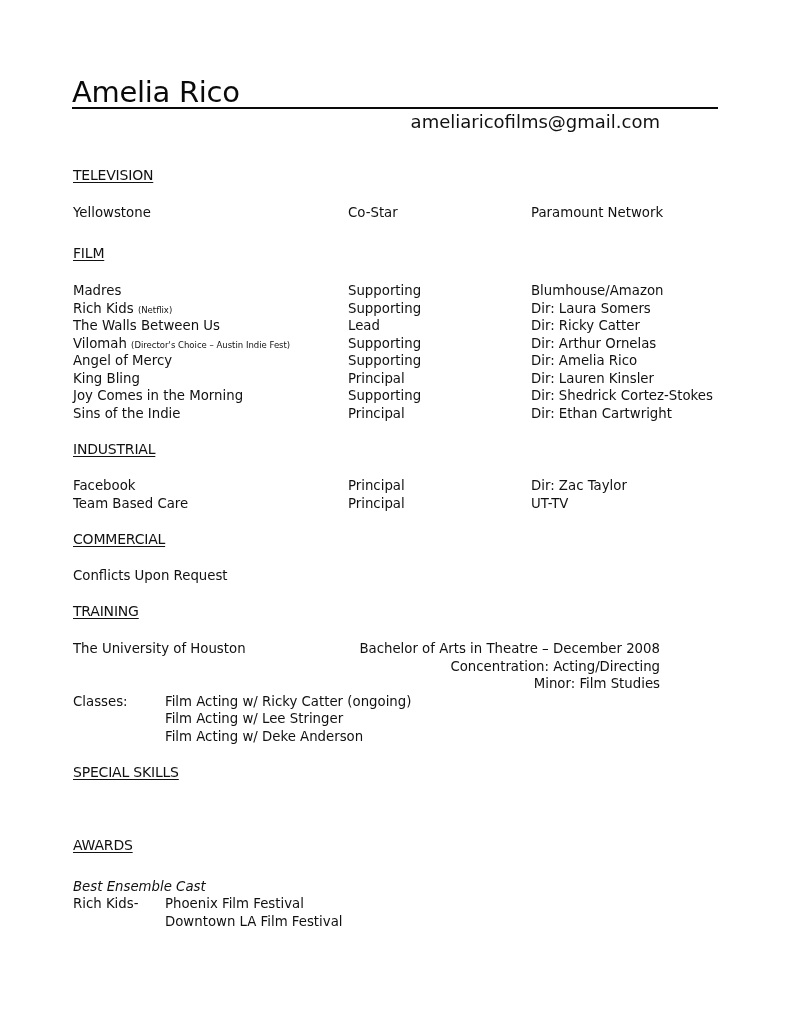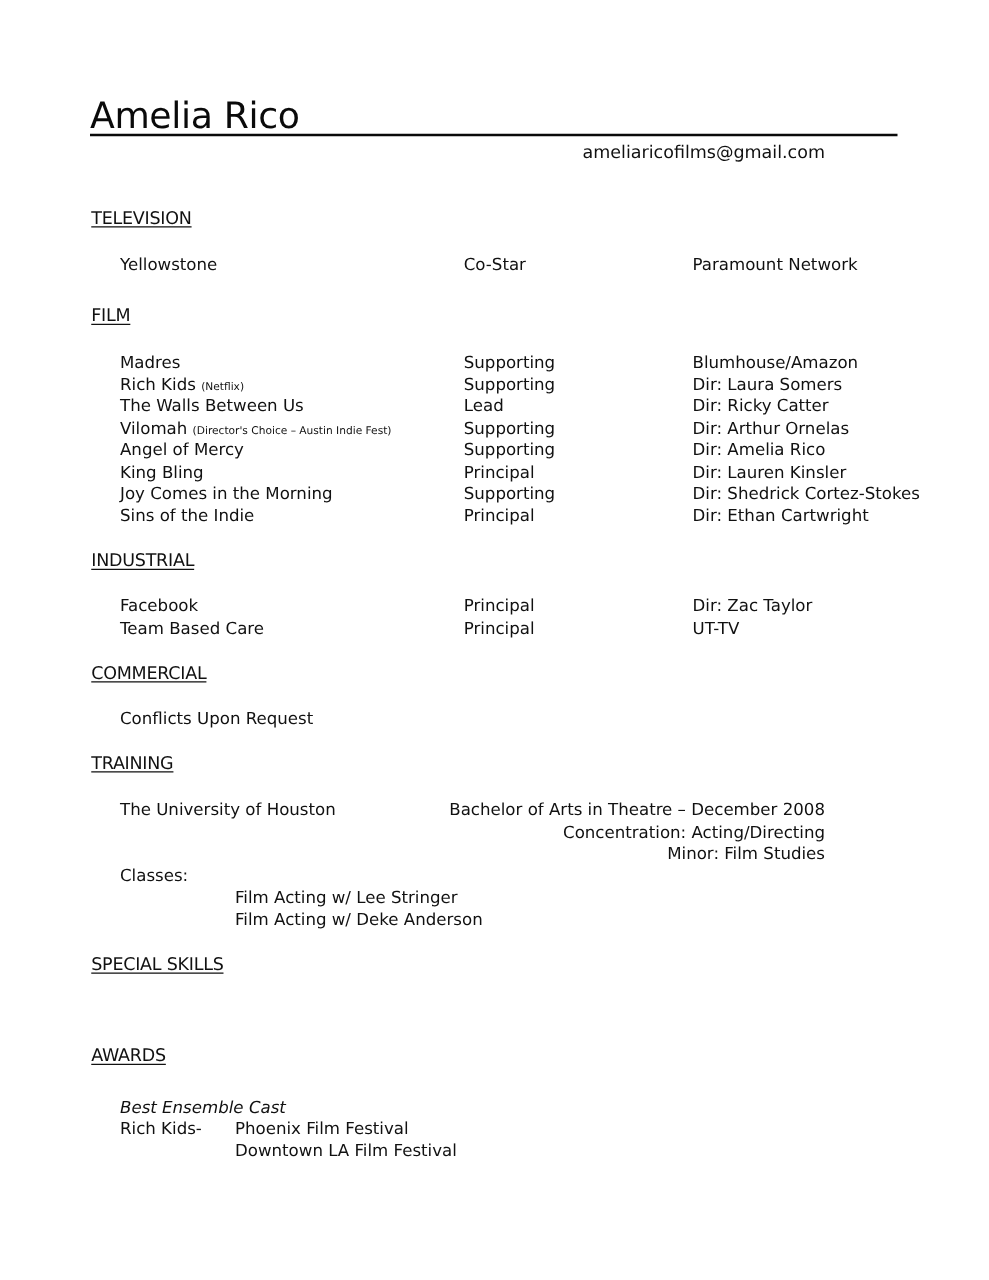--- a/index.html
+++ b/index.html
@@ -13,23 +13,23 @@
       position: absolute; left: 72px; top: 74px;
       font-size: 29px; letter-spacing: -0.3px; color: #0a0a0a;
       line-height: 34px;
     }
     .name-rule {
       position: absolute; left: 72px; top: 106px; width: 646px; height: 2px;
       background: #0a0a0a;
     }
     .contact {
       position: absolute; right: 73px; top: 112px; text-align: right;
-      font-size: 14px; line-height: 18px;
+      font-size: 18px; line-height: 18px;
     }
-    .abs { position: absolute; white-space: nowrap; line-height: 17.5px; margin-left: 23px; }
+    .abs { position: absolute; white-space: nowrap; line-height: 17.5px; }
     .heading {
       position: absolute; left: 73px; font-weight: normal; font-size: 14px;
       text-decoration: underline; text-underline-offset: 2px; letter-spacing: -0.2px;
     }
     .col1 { left: 73px; }
     .col2 { left: 348px; text-align: center; }
     .col3 { left: 531px; }
     .small { font-size: 8.5px; }
     .right { right: 73px; text-align: right; }
     .italic { font-style: italic; }
@@ -94,20 +94,21 @@
 
   <div class="heading" style="top:530px">COMMERCIAL</div>
   <div class="abs col1" style="top:566px">Conflicts Upon Request</div>
 
   <div class="heading" style="top:602px">TRAINING</div>
   <div class="abs col1" style="top:639px">The University of Houston</div>
   <div class="abs right" style="top:639px">Bachelor of Arts in Theatre – December 2008</div>
   <div class="abs right" style="top:656.5px">Concentration: Acting/Directing</div>
   <div class="abs right" style="top:674px">Minor: Film Studies</div>
   <div class="abs col1" style="top:691.5px">Classes:</div>
+  <div class="abs" style="left:165px; top:691.5px">Film Acting w/ Ricky Catter (ongoing)</div>
   <div class="abs" style="left:165px; top:709px">Film Acting w/ Lee Stringer</div>
   <div class="abs" style="left:165px; top:726.5px">Film Acting w/ Deke Anderson</div>
 
   <div class="heading" style="top:763px">SPECIAL SKILLS</div>
 
   <div class="heading" style="top:836px">AWARDS</div>
   <div class="abs col1 italic" style="top:876.5px">Best Ensemble Cast</div>
   <div class="abs col1" style="top:894px">Rich Kids-</div>
   <div class="abs" style="left:165px; top:894px">Phoenix Film Festival</div>
   <div class="abs" style="left:165px; top:911.5px">Downtown LA Film Festival</div>

